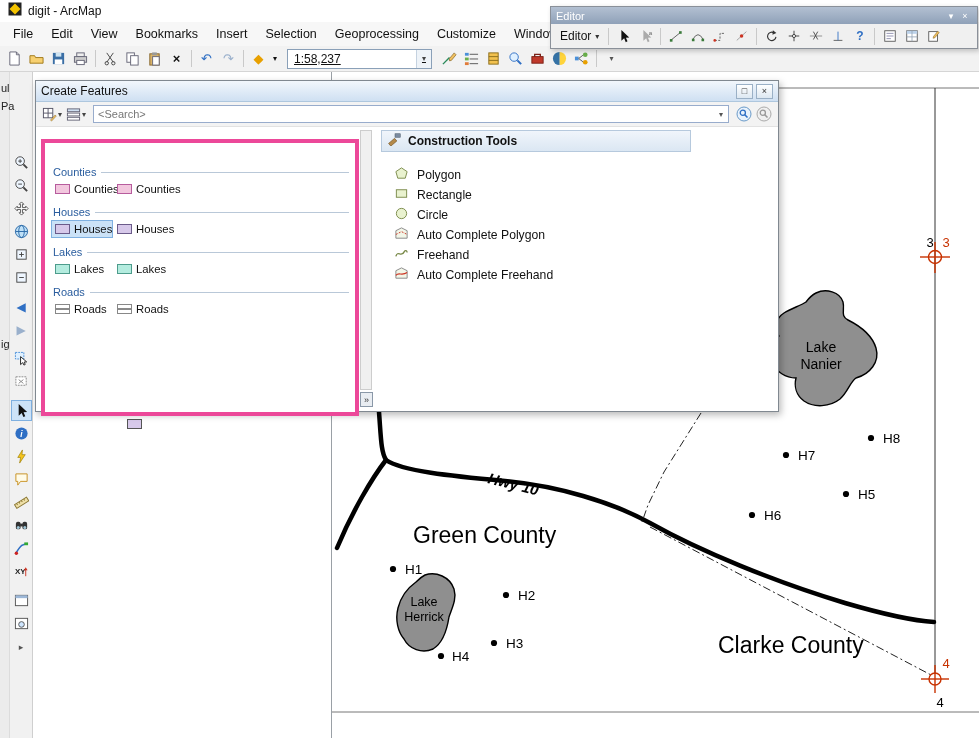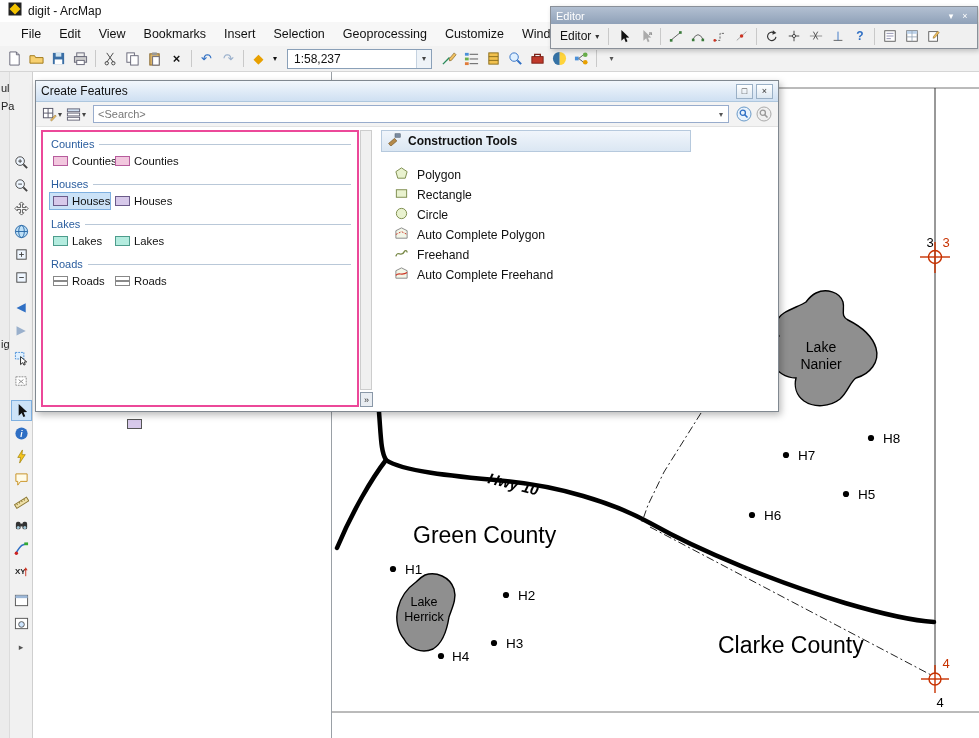--- a/index.html
+++ b/index.html
@@ -7,29 +7,29 @@
   #app {
     position: relative; width: 979px; height: 738px;
     background: #fff; overflow: hidden;
     font-family: "Liberation Sans", sans-serif; color: #111;
   }
   
   .titlebar { position: absolute; left: 0; top: 0; width: 100%; height: 22px;
     background: #fff; display: flex; align-items: center; gap: 6px; padding-left: 8px; z-index: 6; }
   .title-text { font-size: 12px; text-align: center; }
   .menubar { position: absolute; left: 0; top: 22px; width: 100%; height: 24px;
-    background: #f7f7f7; display: flex; align-items: center; padding-left: 12px; z-index: 6; }
+    background: #f7f7f7; display: flex; align-items: center; padding-left: 4px; z-index: 6; }
   .menu-item { font-size: 12.5px; padding: 3px 9px; cursor: default; }
   .toolbar { position: absolute; left: 0; top: 46px; width: 100%; height: 26px;
     background: #f2f2f2; border-bottom: 1px solid #d5d5d5;
     display: flex; align-items: center; padding-left: 4px; gap: 1px; z-index: 6; }
   .tbtn { width: 21px; height: 21px; display: flex; align-items: center; justify-content: center; font-size: 13px; }
   .tsep { width: 1px; height: 17px; background: #c9c9c9; margin: 0 3px; }
   .combo { height: 20px; width: 145px; background: #fff; border: 1px solid #8aa0b8;
-    display: flex; align-items: center; margin: 0 6px; }
+    display: flex; align-items: center; margin: 0 6px; text-decoration: underline; }
   .combo-text { font-size: 12px; padding: 0 6px; flex: 1; }
   .combo-arrow { width: 15px; height: 100%; border-left: 1px solid #c5d2e0; background: #eef3f8;
     display: flex; align-items: center; justify-content: center; font-size: 8px; color: #444; }
   .glyph-blue { color: #2f6fc4; }
   .glyph-gray { color: #9ab0cc; }
   
   .left-strip { position: absolute; left: 0; top: 72px; width: 10px; height: 666px;
     background: #ececec; border-right: 1px solid #dcdcdc; z-index: 4; }
   .edge-frag { position: absolute; left: 1px; font-size: 11px; color: #222; z-index: 5; }
   .vtoolbar { position: absolute; left: 10px; top: 72px; width: 23px; height: 666px;
@@ -55,22 +55,22 @@
     display: flex; align-items: center; justify-content: center; font-size: 9px; margin-left: 3px; color: #333; }
   .cf-toolbar { height: 25px; background: #f3f3f3; border-bottom: 1px solid #e2e2e2;
     display: flex; align-items: center; padding: 0 5px; gap: 2px; }
   .cf-tbtn { display: flex; align-items: center; gap: 1px; padding: 1px; }
   .cf-search { flex: 1; height: 18px; border: 1px solid #98accc; background: #fff;
     display: flex; align-items: center; margin: 6px 4px; }
   .cf-search input { border: 0; outline: 0; flex: 1; font-size: 11px; color: #777;
     padding: 0 4px; background: transparent; font-family: inherit; }
   .sarrow { width: 14px; font-size: 8px; color: #555; text-align: center; }
   .cf-body { position: relative; height: 286px; }
-  .cf-list { position: absolute; left: 5px; top: 3px; width: 318px; height: 277px;
-    border: 2px solid #ec4899; background: #fff; overflow: hidden; padding-top: 3px; }
+  .cf-list { position: absolute; left: 5px; top: 12px; width: 318px; height: 277px;
+    border: 4px solid #ec4899; background: #fff; overflow: hidden; padding-top: 20px; }
   .grp-hdr { display: flex; align-items: center; padding: 2px 6px 0 8px; height: 15px; }
   .grp-name { font-size: 11px; color: #2a5d9e; padding-right: 5px; white-space: nowrap; }
   .grp-line { flex: 1; border-top: 1px solid #b9c8d8; margin-top: 1px; }
   .grp-items { display: flex; padding-left: 6px; height: 21px; align-items: center; margin-bottom: 4px; }
   .tpl-item { width: 62px; display: flex; align-items: center; gap: 4px; padding: 2px 3px;
     border: 1px solid transparent; }
   .tpl-item.selected { background: #cbe2f7; border: 1px solid #7fb0e0; }
   .tpl-label { font-size: 11.3px; }
   .swatch { width: 15px; height: 10px; border: 1px solid #666; flex: none; }
   .sw-counties { background: #f2c7de; border-color: #b75c9d; }

